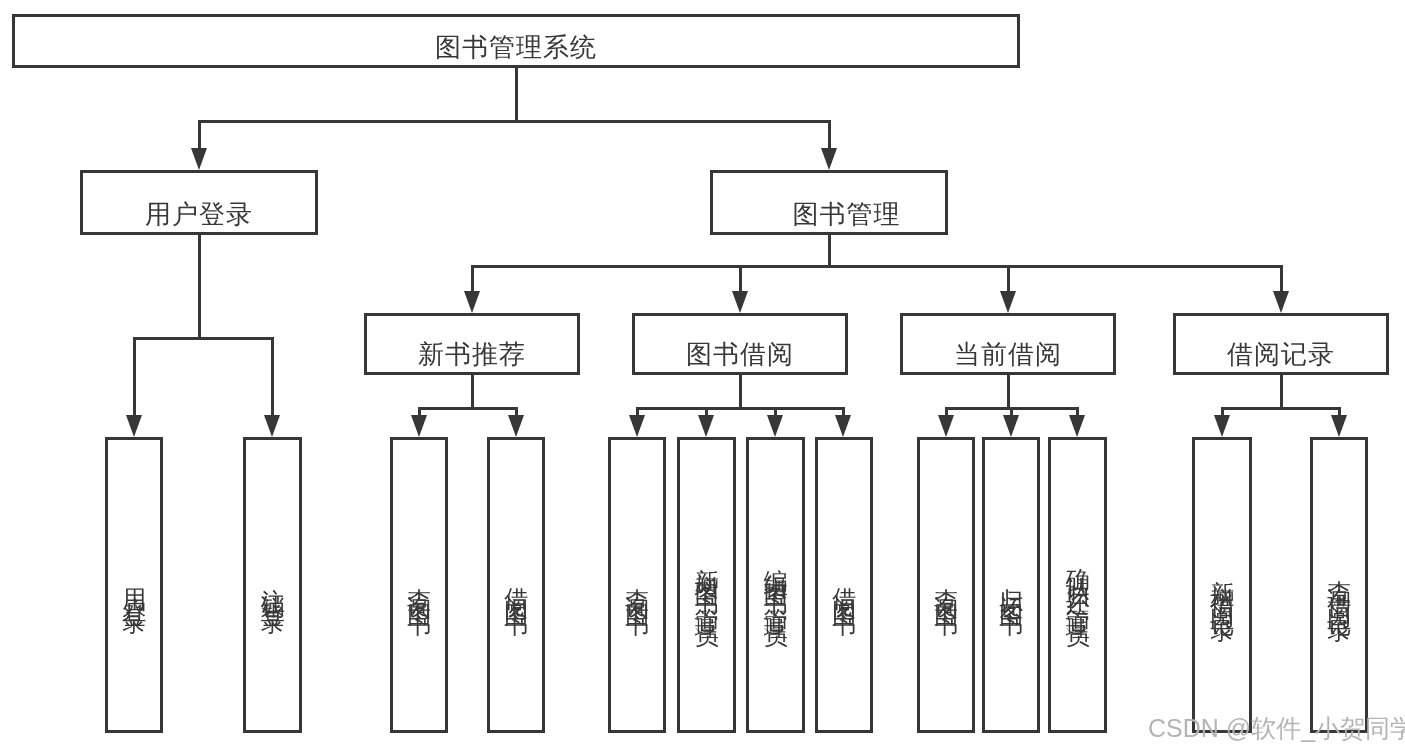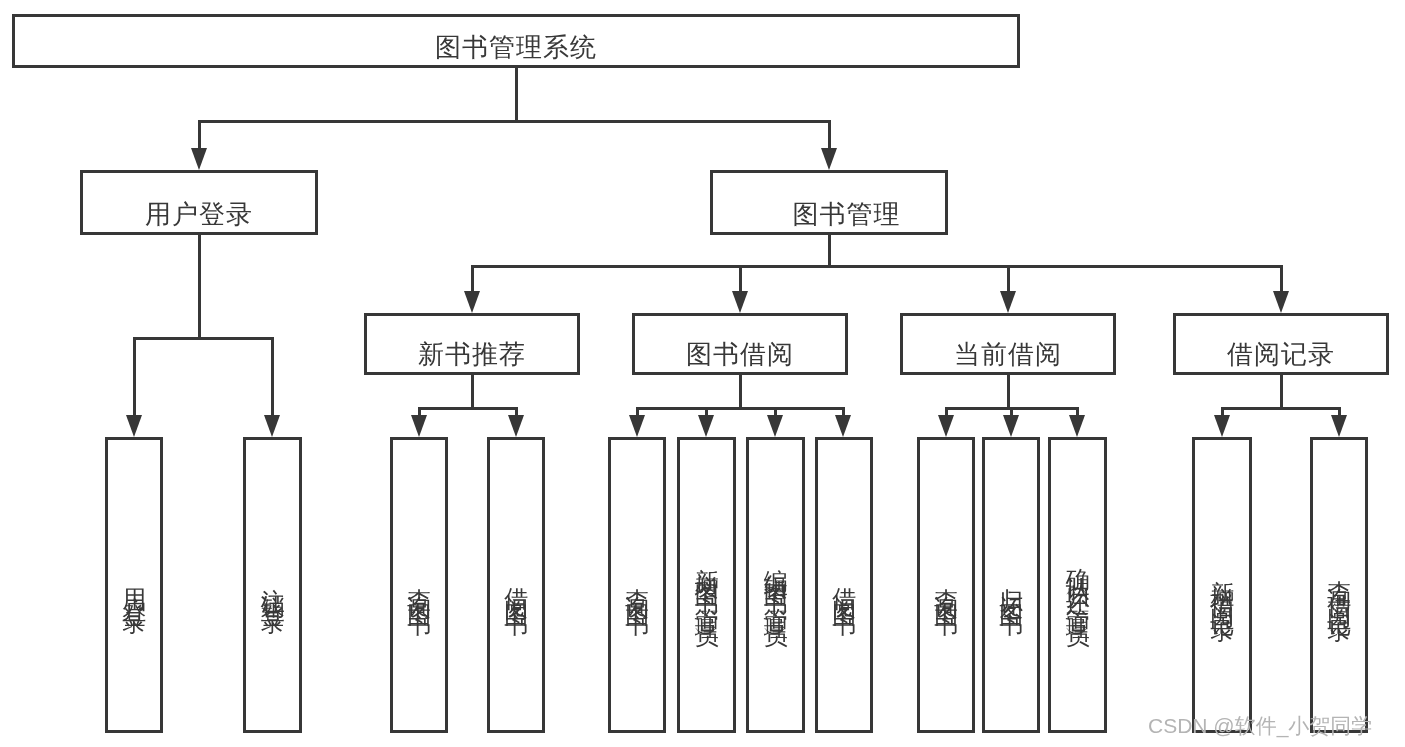--- a/index.html
+++ b/index.html
@@ -55,21 +55,21 @@
     width: 0; height: 0;
     border-left: 8px solid transparent;
     border-right: 8px solid transparent;
     border-top: 22px solid var(--line);
   }
   .watermark {
     position: absolute;
     left: 1148px;
     top: 712px;
     width: 250px;
-    font-size: 21px;
+    font-size: 25px;
     color: var(--watermark);
     white-space: nowrap;
   }
 </style>
 </head>
 <body>
 
 <div class="canvas">
 
   <div class="hbox" style="left:12px; top:14px; width:1008px; height:54px;">

